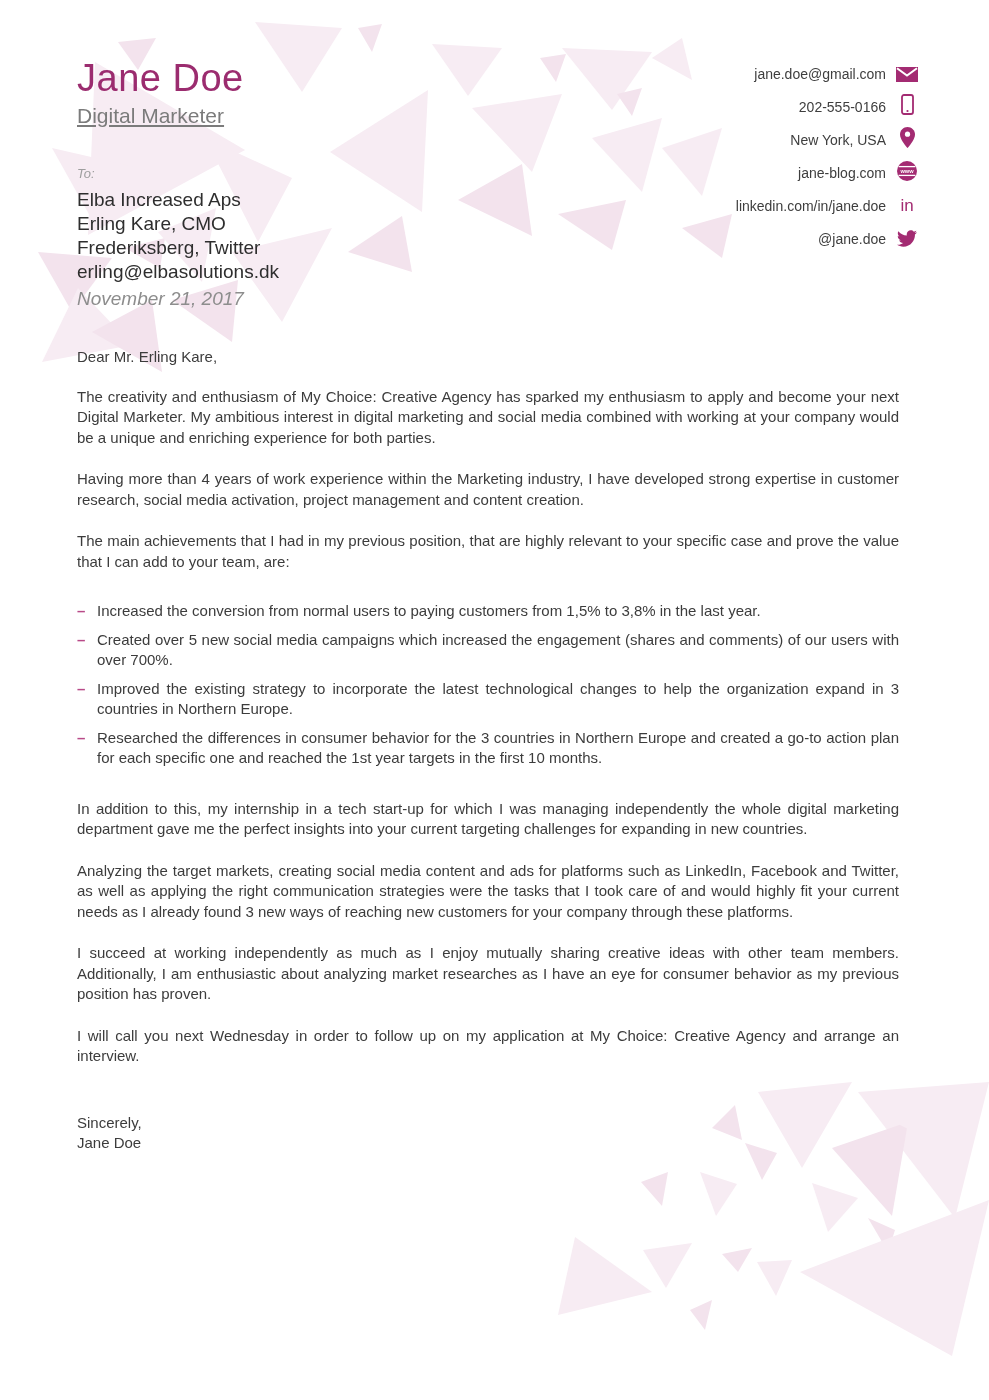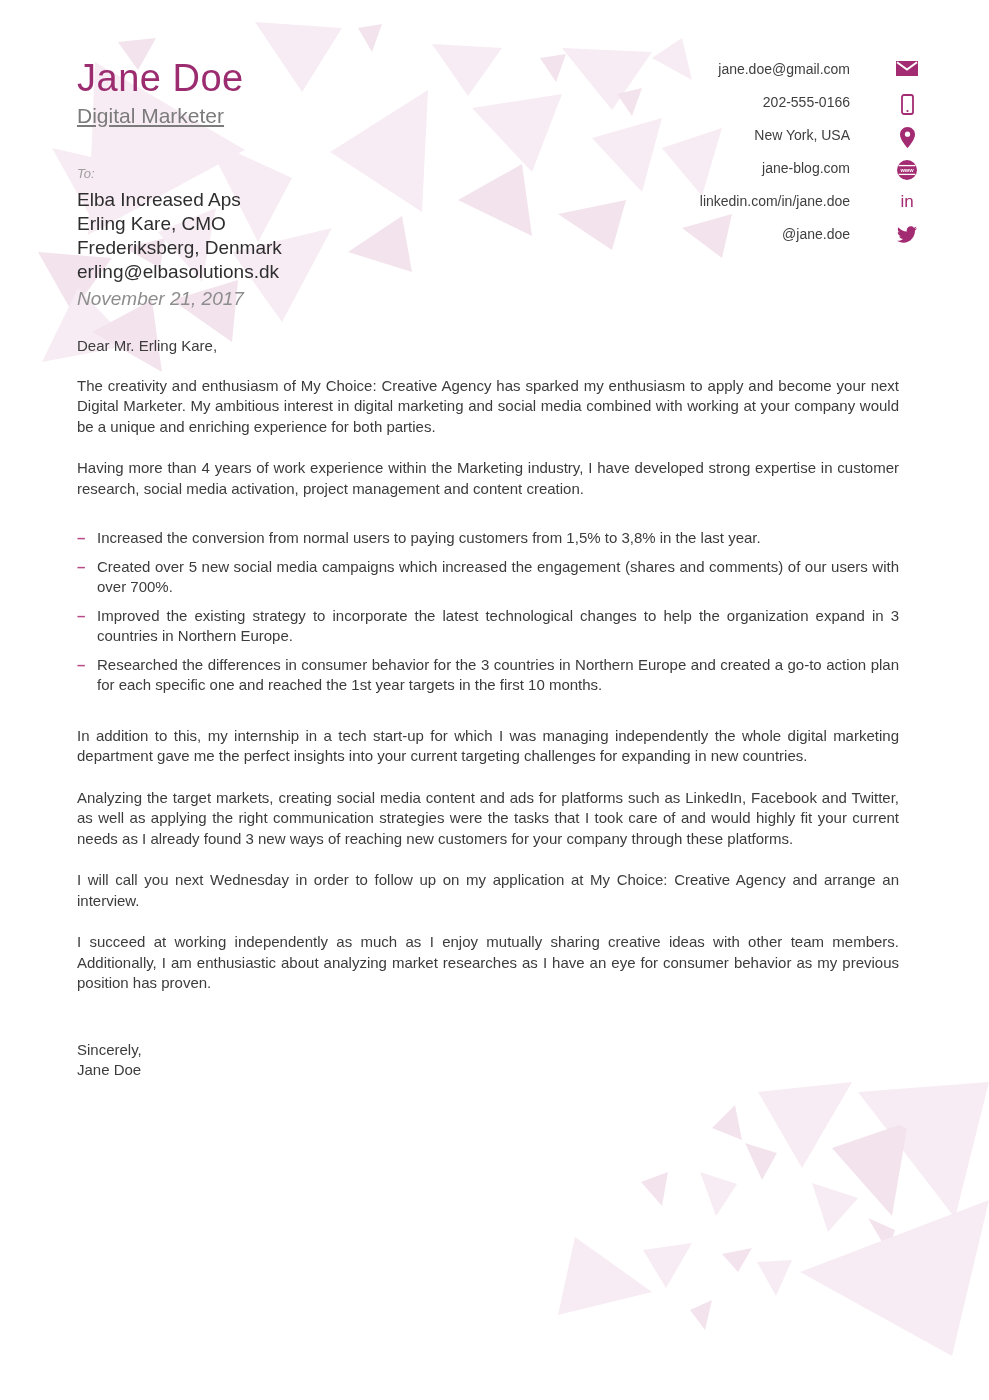--- a/index.html
+++ b/index.html
@@ -22,36 +22,36 @@
   .identity{position:absolute;left:77px;top:56px;}
   .person-name{
     margin:0;font-size:38px;line-height:44px;font-weight:500;
     color:var(--accent,#9b2c6f);letter-spacing:.5px;
   }
   .job-title{margin-top:3px;font-size:21px;line-height:26px;color:var(--heading-muted,#7b7b7b);text-decoration:underline;}
 
   
   .contact{position:absolute;top:61px;right:70px;list-style:none;margin:0;padding:0;}
   .contact li{
-    display:flex;align-items:flex-start;justify-content:flex-end;
-    height:21px;margin-bottom:12px;gap:36px;
+    display:flex;align-items:flex-end;justify-content:flex-end;
+    height:21px;margin-bottom:12px;
   }
   .contact .clabel{font-size:14px;color:#3e3e3e;white-space:nowrap;}
   .contact .cicon{width:24px;margin-left:9px;display:flex;align-items:center;justify-content:center;}
   .in-glyph{font-size:17px;font-weight:normal;color:var(--icon-accent,#a32b72);line-height:1;}
 
   
   .recipient{position:absolute;left:77px;top:166px;}
   .to-label{font-size:13px;line-height:16px;font-style:italic;color:var(--label-muted,#9e9e9e);margin-bottom:6px;}
   .recipient-line{font-size:19px;line-height:24px;color:var(--recipient-text,#2e2e2e);}
   .letter-date{font-size:19px;line-height:24px;font-style:italic;color:var(--date-muted,#8d8d8d);margin-top:3px;}
 
   
   .letter{
-    position:absolute;left:77px;right:90px;top:336px;
+    position:absolute;left:77px;right:90px;top:347px;
     font-size:15px;line-height:20.5px;color:var(--body-text,#3c3c3c);
     text-align:justify;
   }
   .salutation{margin:0 0 19px;text-align:left;}
   .letter p.para{margin:0 0 21px;}
   .achievements{list-style:none;margin:29px 0 30px;padding:0;}
   .achievements li{position:relative;padding-left:20px;margin-bottom:8px;}
   .achievements li:last-child{margin-bottom:0;}
   .achievements .dash{
     position:absolute;left:0;top:0;
@@ -169,30 +169,31 @@
             <path class="ic" d="M23.954 2.569c-.885.389-1.83.654-2.825.775 1.014-.611 1.794-1.574 2.163-2.723-.951.555-2.005.959-3.127 1.184C19.269.846 17.992.246 16.574.246c-2.717 0-4.92 2.203-4.92 4.917 0 .39.045.765.127 1.124C7.691 6.094 4.066 4.13 1.64 1.161c-.427.722-.666 1.561-.666 2.475 0 1.71.87 3.213 2.188 4.096-.807-.026-1.566-.248-2.228-.616v.061c0 2.385 1.693 4.374 3.946 4.827-.413.111-.849.171-1.296.171-.314 0-.615-.03-.916-.086.631 1.953 2.445 3.377 4.604 3.417-1.68 1.319-3.809 2.105-6.102 2.105-.39 0-.779-.023-1.17-.067 2.189 1.394 4.768 2.209 7.557 2.209 9.054 0 13.999-7.496 13.999-13.986 0-.209 0-.42-.015-.63.961-.689 1.8-1.56 2.46-2.548l-.047-.02z"></path>
           </svg>
       </span>
     </li>
   </ul>
 
   <section class="recipient">
     <div class="to-label">To:</div>
     <div class="recipient-line">Elba Increased Aps</div>
     <div class="recipient-line">Erling Kare, CMO</div>
-    <div class="recipient-line">Frederiksberg, Denmark</div>
+    <div class="recipient-line">Frederiksberg, Twitter</div>
     <div class="recipient-line">erling@elbasolutions.dk</div>
     <div class="letter-date">November 21, 2017</div>
   </section>
 
   <main class="letter">
     <p class="salutation">Dear Mr. Erling Kare,</p>
 
     <p class="para">The creativity and enthusiasm of My Choice: Creative Agency has sparked my enthusiasm to apply and become your next Digital Marketer. My ambitious interest in digital marketing and social media combined with working at your company would be a unique and enriching experience for both parties.</p>
     <p class="para">Having more than 4 years of work experience within the Marketing industry, I have developed strong expertise in customer research, social media activation, project management and content creation.</p>
+    <p class="para">The main achievements that I had in my previous position, that are highly relevant to your specific case and prove the value that I can add to your team, are:</p>
 
     <ul class="achievements">
       <li>
         <span class="dash">–</span>
         <span>Increased the conversion from normal users to paying customers from 1,5% to 3,8% in the last year.</span>
       </li>
       <li>
         <span class="dash">–</span>
         <span>Created over 5 new social media campaigns which increased the engagement (shares and comments) of our users with over 700%.</span>
       </li>
@@ -201,22 +202,22 @@
         <span>Improved the existing strategy to incorporate the latest technological changes to help the organization expand in 3 countries in Northern Europe.</span>
       </li>
       <li>
         <span class="dash">–</span>
         <span>Researched the differences in consumer behavior for the 3 countries in Northern Europe and created a go-to action plan for each specific one and reached the 1st year targets in the first 10 months.</span>
       </li>
     </ul>
 
     <p class="para">In addition to this, my internship in a tech start-up for which I was managing independently the whole digital marketing department gave me the perfect insights into your current targeting challenges for expanding in new countries.</p>
     <p class="para">Analyzing the target markets, creating social media content and ads for platforms such as LinkedIn, Facebook and Twitter, as well as applying the right communication strategies were the tasks that I took care of and would highly fit your current needs as I already found 3 new ways of reaching new customers for your company through these platforms.</p>
+    <p class="para">I succeed at working independently as much as I enjoy mutually sharing creative ideas with other team members. Additionally, I am enthusiastic about analyzing market researches as I have an eye for consumer behavior as my previous position has proven.</p>
     <p class="para">I will call you next Wednesday in order to follow up on my application at My Choice: Creative Agency and arrange an interview.</p>
-    <p class="para">I succeed at working independently as much as I enjoy mutually sharing creative ideas with other team members. Additionally, I am enthusiastic about analyzing market researches as I have an eye for consumer behavior as my previous position has proven.</p>
 
     <div class="signoff-block">
       <div>Sincerely,</div>
       <div>Jane Doe</div>
     </div>
   </main>
 
 </div>
 
 </body></html>

